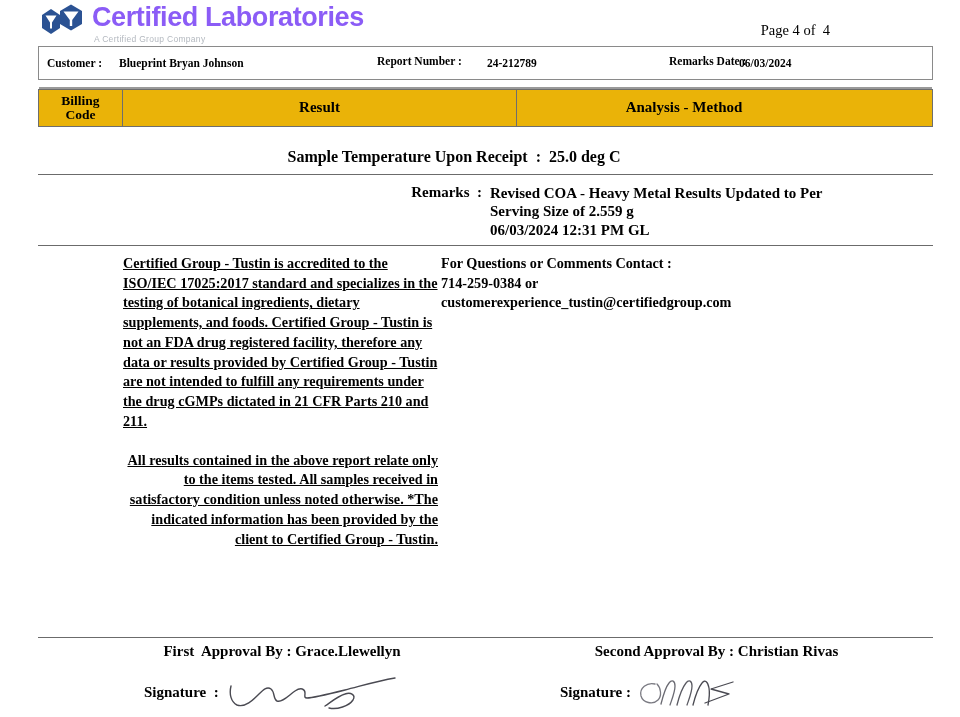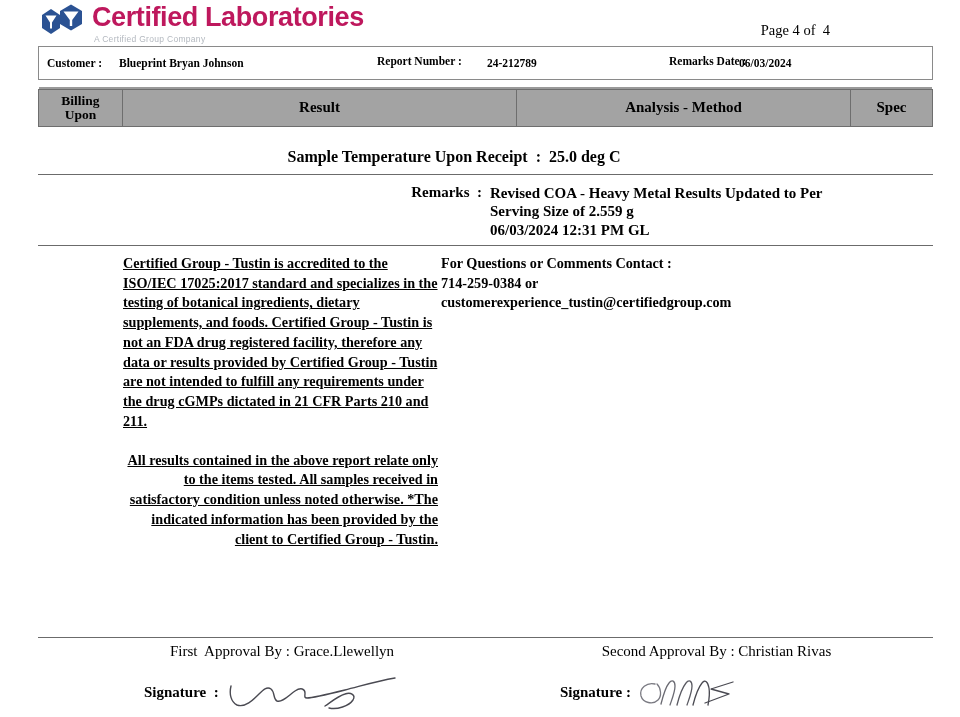--- a/index.html
+++ b/index.html
@@ -35,21 +35,21 @@
   }
   #logo-text-wrap {
     margin-left: 8px;
     line-height: 1;
   }
   #brand-name {
     font-family: "Liberation Sans", sans-serif;
     font-weight: bold;
     font-size: 27px;
     letter-spacing: -0.4px;
-    color: #be185d;
+    color: #8b5cf6;
     display: block;
     margin-top: 2px;
   }
   #brand-tagline {
     font-family: "Liberation Sans", sans-serif;
     font-size: 8.5px;
     color: #b3b8bf;
     display: block;
     margin-top: 4px;
     margin-left: 2px;
@@ -83,21 +83,21 @@
   #lbl-reportdate { left: 630px; top: 8px;  }
   #val-reportdate { left: 700px; top: 10px; }
 
   
   #col-header {
     position: absolute;
     left: 38px; top: 89px;
     width: 895px; height: 38px;
     box-sizing: border-box;
     border: 1px solid #6e6e6e;
-    background: #a3a3a3;
+    background: #eab308;
     display: flex;
   }
   #col-header::before {
     content: "";
     position: absolute;
     left: 0; top: -3px;
     width: 100%; height: 2px;
     background: #9a9a9a;
   }
   .col-cell {
@@ -197,21 +197,21 @@
   #approvals {
     position: absolute;
     left: 38px; top: 643px;
     width: 895px;
     display: flex;
   }
   .approval-block { position: relative; }
   #approval-first  { width: 452px; }
   #approval-second { width: 443px; }
   .approval-title {
-    font-weight: normal;
+    font-weight: bold;
     font-size: 15px;
     white-space: pre;
     text-align: center;
   }
   #approval-first .approval-title  { padding-left: 36px; }
   #approval-second .approval-title { padding-left: 10px; }
   .sig-row {
     display: flex;
     align-items: center;
     margin-top: 12px;
@@ -254,26 +254,25 @@
   <span class="info-cell" id="lbl-reportnum">Report Number :</span>
   <span class="info-cell" id="val-reportnum">24-212789</span>
   <span class="info-cell" id="lbl-reportdate">Remarks Date :</span>
   <span class="info-cell" id="val-reportdate">06/03/2024</span>
 </div>
 
 <div id="col-header">
   <div class="col-cell" id="col-billing">
     <div>
       <div>Billing</div>
-      <div>Upon</div>
+      <div>Code</div>
     </div>
   </div>
   <div class="col-cell" id="col-result">Result</div>
   <div class="col-cell" id="col-analysis">Analysis - Method</div>
-  <div class="col-cell" id="col-spec">Spec</div>
 </div>
 
 <div id="sample-temp">Sample Temperature Upon Receipt  :  25.0 deg C</div>
 
 <div class="rule" id="rule-1"></div>
 
 <div id="remarks-row">
   <div id="remarks-label">Remarks  :</div>
   <div id="remarks-lines">
     <div>Revised COA - Heavy Metal Results Updated to Per</div>

